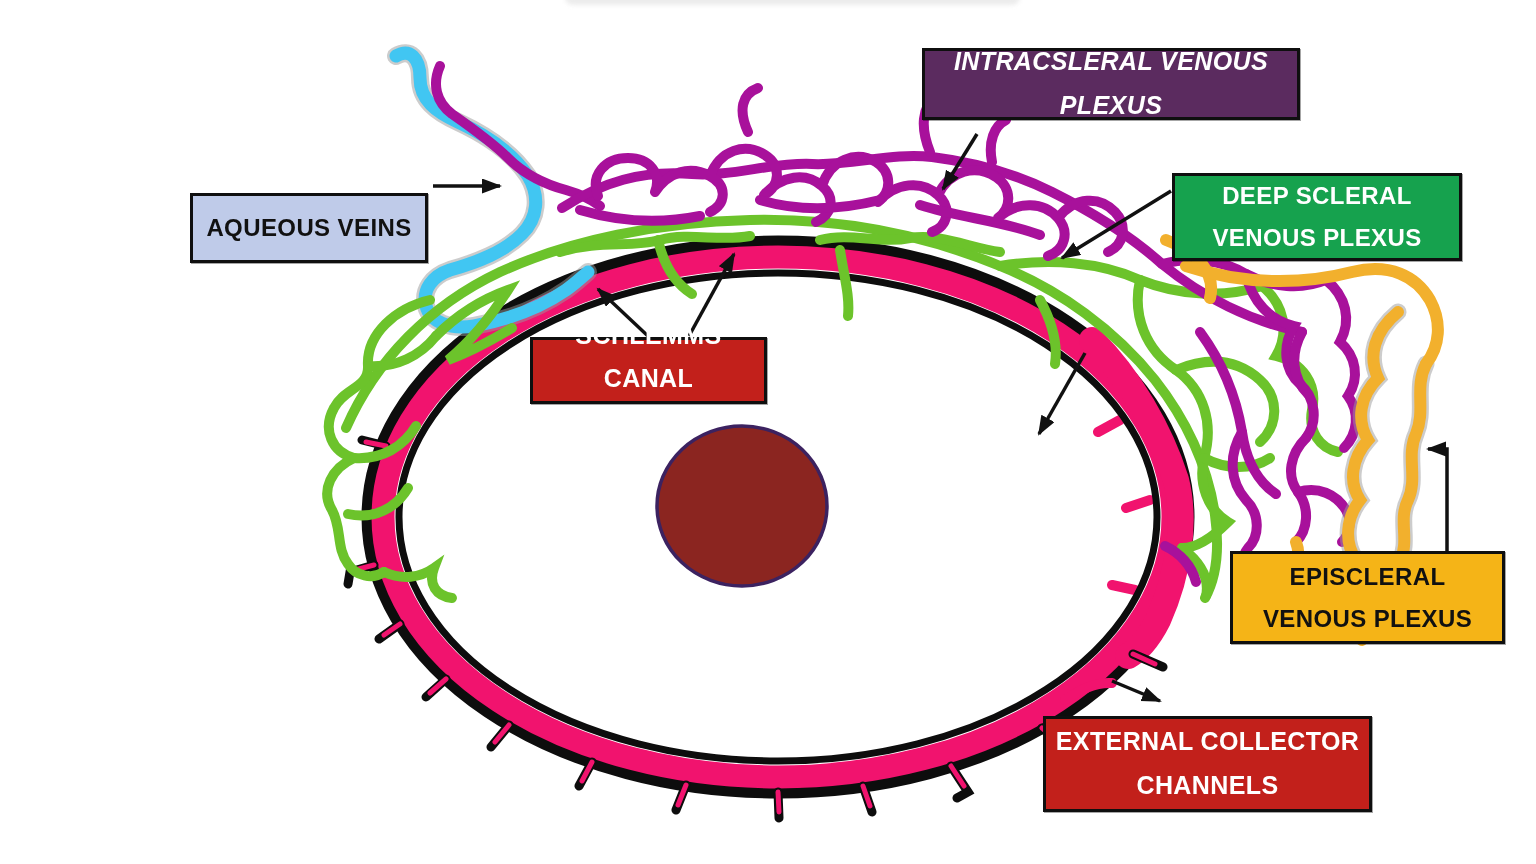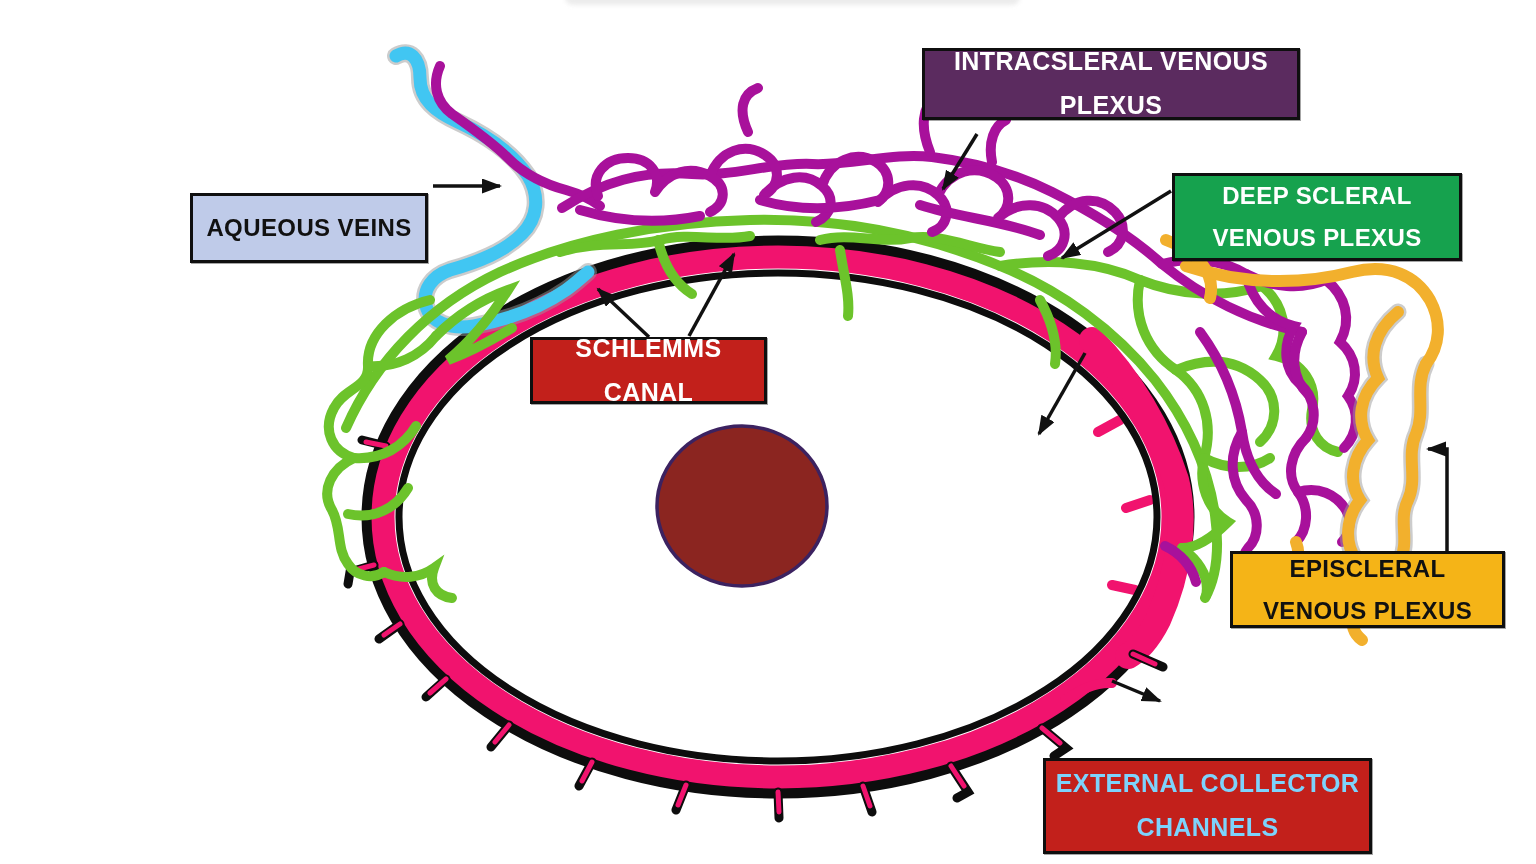--- a/index.html
+++ b/index.html
@@ -12,25 +12,25 @@
     position:absolute;left:565px;top:-11px;width:455px;height:16px;
     background:#ececec;border-radius:9px;filter:blur(2px);
   }
   .label-box{
     position:absolute;display:flex;align-items:center;justify-content:center;
     text-align:center;font-weight:bold;letter-spacing:.4px;line-height:1.75;
     border:3px solid #0f0f0f;box-sizing:border-box;padding:0 9px;
     box-shadow:1px 1px 0 rgba(0,0,0,.35);
   }
   .lb-aqueous    {left:190px;top:152px;width:238px;height:70px;font-size:24px;margin-top:41px;}
-  .lb-intrascleral{left:922px;top:48px;width:378px;height:72px;font-size:25px;}
+  .lb-intrascleral{left:922px;top:48px;width:378px;height:72px;font-size:25px;font-style:italic;}
   .lb-deepscleral{left:1172px;top:163px;width:290px;height:88px;font-size:24px;margin-top:10px;}
   .lb-schlemms   {left:530px;top:337px;width:237px;height:67px;font-size:25px;}
   .lb-internal   {left:831px;top:446px;width:269px;height:95px;font-size:24px;}
-  .lb-episcleral {left:1230px;top:551px;width:275px;height:77px;font-size:24px;}
+  .lb-episcleral {left:1230px;top:551px;width:275px;height:93px;font-size:24px;}
   .lb-external   {left:1043px;top:716px;width:329px;height:96px;font-size:25px;}
 </style>
 </head>
 <body>
 
 <div class="stage">
 
   <div class="top-remnant"></div>
 
   <svg width="1536" height="864" viewBox="0 0 1536 864">
@@ -131,26 +131,26 @@
   </div>
 
   <div class="label-box lb-intrascleral" style="background-color: rgb(91, 43, 95); color: rgb(255, 255, 255);">
     <span>INTRACSLERAL VENOUS PLEXUS</span>
   </div>
 
   <div class="label-box lb-deepscleral" style="background-color: rgb(22, 162, 78); color: rgb(255, 255, 255);">
     <span>DEEP SCLERAL VENOUS PLEXUS</span>
   </div>
 
-  <div class="label-box lb-schlemms" style="background-color: rgb(194, 32, 27); color: rgb(255, 255, 255);">
+  <div class="label-box lb-schlemms" style="background-color: rgb(194, 32, 27); color: rgb(255, 255, 255); align-items: flex-end;">
     <span>SCHLEMMS CANAL</span>
   </div>
 
 
   <div class="label-box lb-episcleral" style="background-color: rgb(245, 180, 23); color: rgb(17, 17, 17);">
     <span>EPISCLERAL VENOUS PLEXUS</span>
   </div>
 
-  <div class="label-box lb-external" style="background-color: rgb(194, 32, 27); color: #7dd3fc; margin-top: 42px;">
+  <div class="label-box lb-external" style="background-color: rgb(194, 32, 27); color: #ffffff;">
     <span>EXTERNAL COLLECTOR CHANNELS</span>
   </div>
 
 </div>
 
 </body></html>

